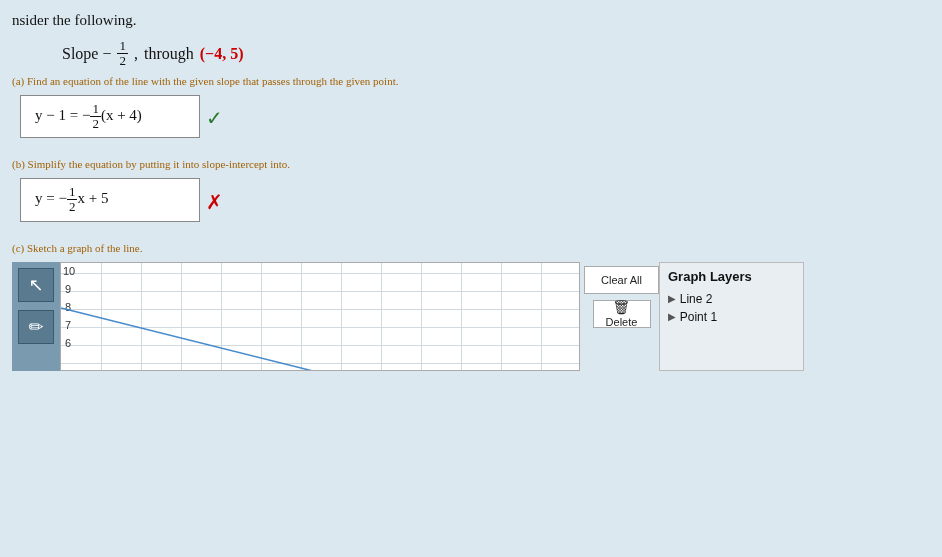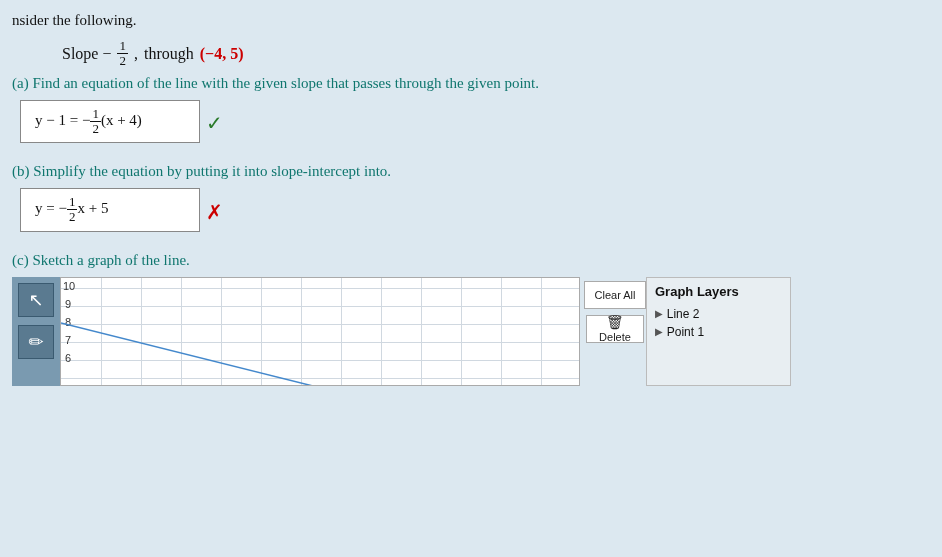--- a/index.html
+++ b/index.html
@@ -31,23 +31,23 @@
       margin-left: 50px;
       margin-bottom: 6px;
       font-size: 16px;
     }
     .point-red {
       color: #cc0000;
       font-weight: bold;
       text-align: center;
     }
     .question-label {
-      font-size: 15px;
+      font-size: 11px;
       margin-bottom: 8px;
-      color: #0f766e;
+      color: #a16207;
     }
     .answer-box {
       display: inline-block;
       background: white;
       border: 1.5px solid #888;
       padding: 6px 14px;
       font-size: 15px;
       margin-bottom: 4px;
       min-width: 180px;
     }
@@ -130,21 +130,21 @@
       gap: 6px;
       margin-left: 4px;
       padding-top: 4px;
     }
     .ctrl-btn {
       background: white;
       border: 1px solid #aaa;
       font-size: 11px;
       font-family: Arial, sans-serif;
       color: #222;
-      width: 62px;
+      width: 75px;
       height: 28px;
       cursor: pointer;
       display: flex;
       align-items: center;
       justify-content: center;
     }
     .ctrl-btn-delete {
       background: white;
       border: 1px solid #aaa;
       font-size: 11px;

